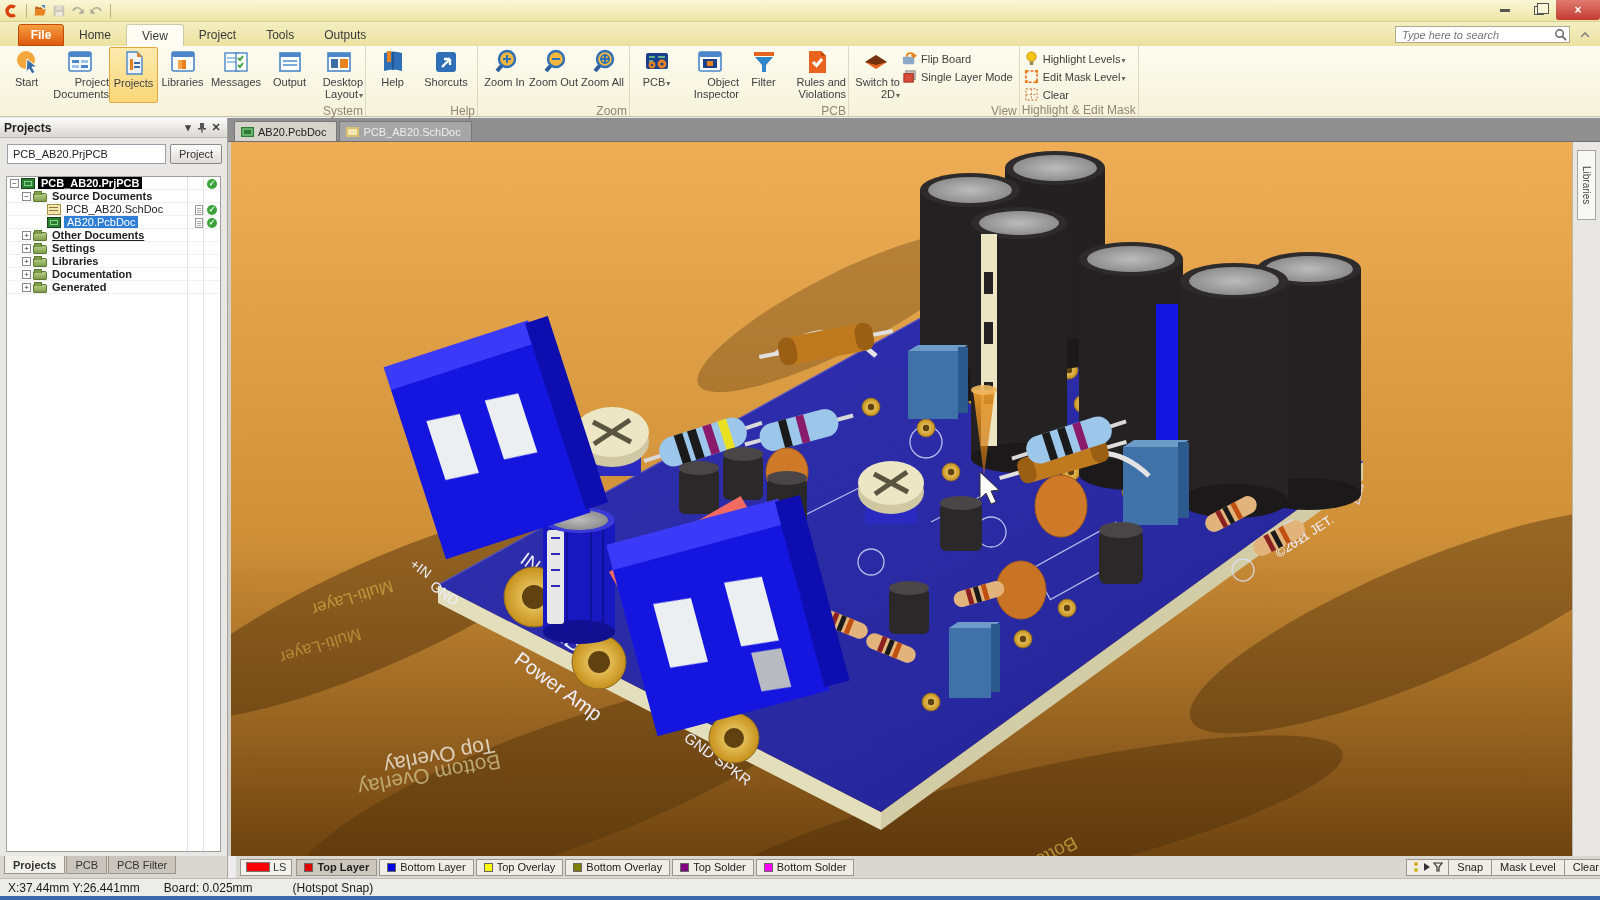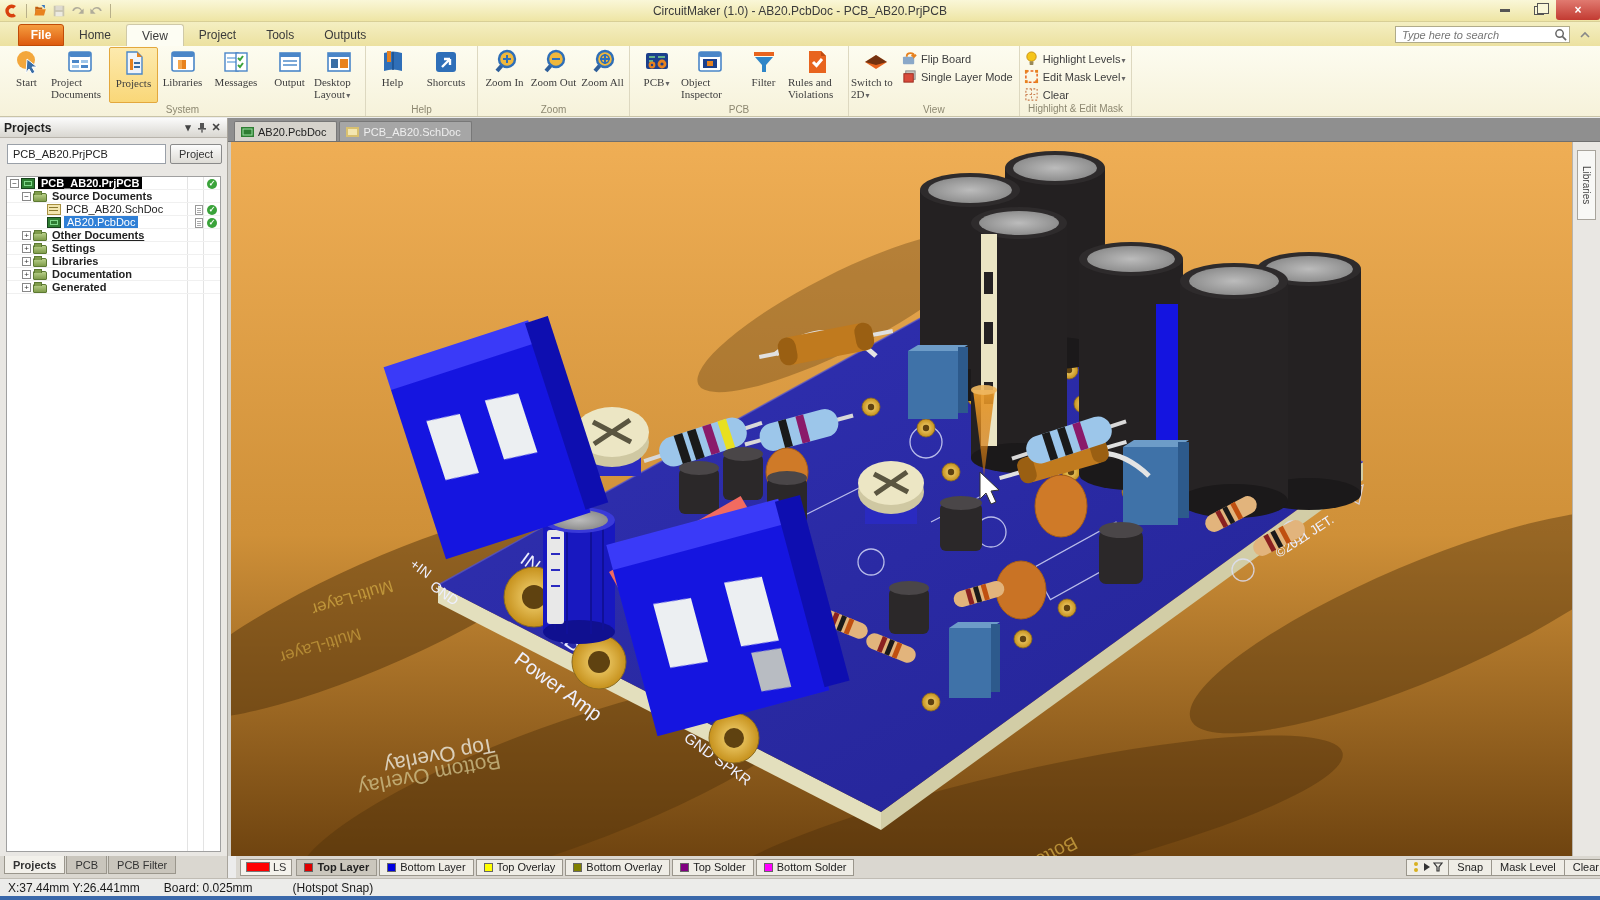--- a/index.html
+++ b/index.html
@@ -53,24 +53,24 @@
   }
   .ribbon-collapse { position:absolute; right:8px; top:6px; width:14px; height:14px; }
   
   .ribbon {
     position:absolute; left:0; top:46px; width:1600px; height:71px;
     background:linear-gradient(#fdfcf0,#f6f2da); border-bottom:1px solid #c9c4a8;
     display:flex;
   }
   .rgroup { display:flex; flex-direction:column; border-right:1px solid #ddd8c0; padding:1px 2px 0 2px; }
   .rgroup-body { display:flex; align-items:flex-start; flex:1; }
-  .rgroup-label { text-align:center; font-size:10px; color:#8d8871; padding:1px 0 2px 0; }
+  .rgroup-label { text-align:right; font-size:12px; color:#8d8871; padding:1px 0 2px 0; }
   .rbtn {
     display:flex; flex-direction:column; align-items:center; width:49px; padding-top:2px;
-    font-size:11px; line-height:12px; text-align:left; color:#3e3e3e; border-radius:2px; height:56px;font-family:Liberation Serif, serif;
+    font-size:11px; line-height:12px; text-align:right; color:#3e3e3e; border-radius:2px; height:56px;
   }
   .rbtn.wide { width:58px; }
   .rbtn .ric { width:26px; height:26px; margin-bottom:1px; }
   .rbtn.hl { background:linear-gradient(#fdeaae,#f9d778); border:1px solid #e3a83d; }
   .caret:after { content:"▾"; font-size:8px; color:#666; margin-left:1px; }
   .vstack { display:flex; flex-direction:column; gap:3px; padding:4px 4px 0 2px; }
   .hbtn { display:flex; align-items:center; gap:4px; font-size:11px; color:#3e3e3e; white-space:nowrap; }
   .hbtn .sic { width:15px; height:15px; }
   
   .leftpanel {
@@ -197,21 +197,20 @@
           <rect x="4" y="9" width="8" height="5" fill="#eceae0"></rect>
         </svg>
       <svg width="15" height="14" viewBox="0 0 16 16">
           <path d="M4 8 C5 4 11 4 12 8 L14 8 C13 2 5 2 3 7 L1 5 L1 11 L7 11 Z" fill="#b0ac9a" transform="scale(-1,1) translate(-16,0)"></path>
         </svg>
       <svg width="15" height="14" viewBox="0 0 16 16">
           <path d="M4 8 C5 4 11 4 12 8 L14 8 C13 2 5 2 3 7 L1 5 L1 11 L7 11 Z" fill="#b0ac9a"></path>
         </svg>
       <div class="sep"></div>
     </div>
-    <div class="title-text">CircuitMaker (1.0) - AB20.PcbDoc - PCB_AB20.PrjPCB</div>
     <div class="wincontrols">
       <div class="winbtn">
           <div class="min-glyph"></div>
         </div>
       <div class="winbtn">
           <div class="restore-glyph"></div>
         </div>
       <div class="winbtn close">×</div>
     </div>
   </div>

